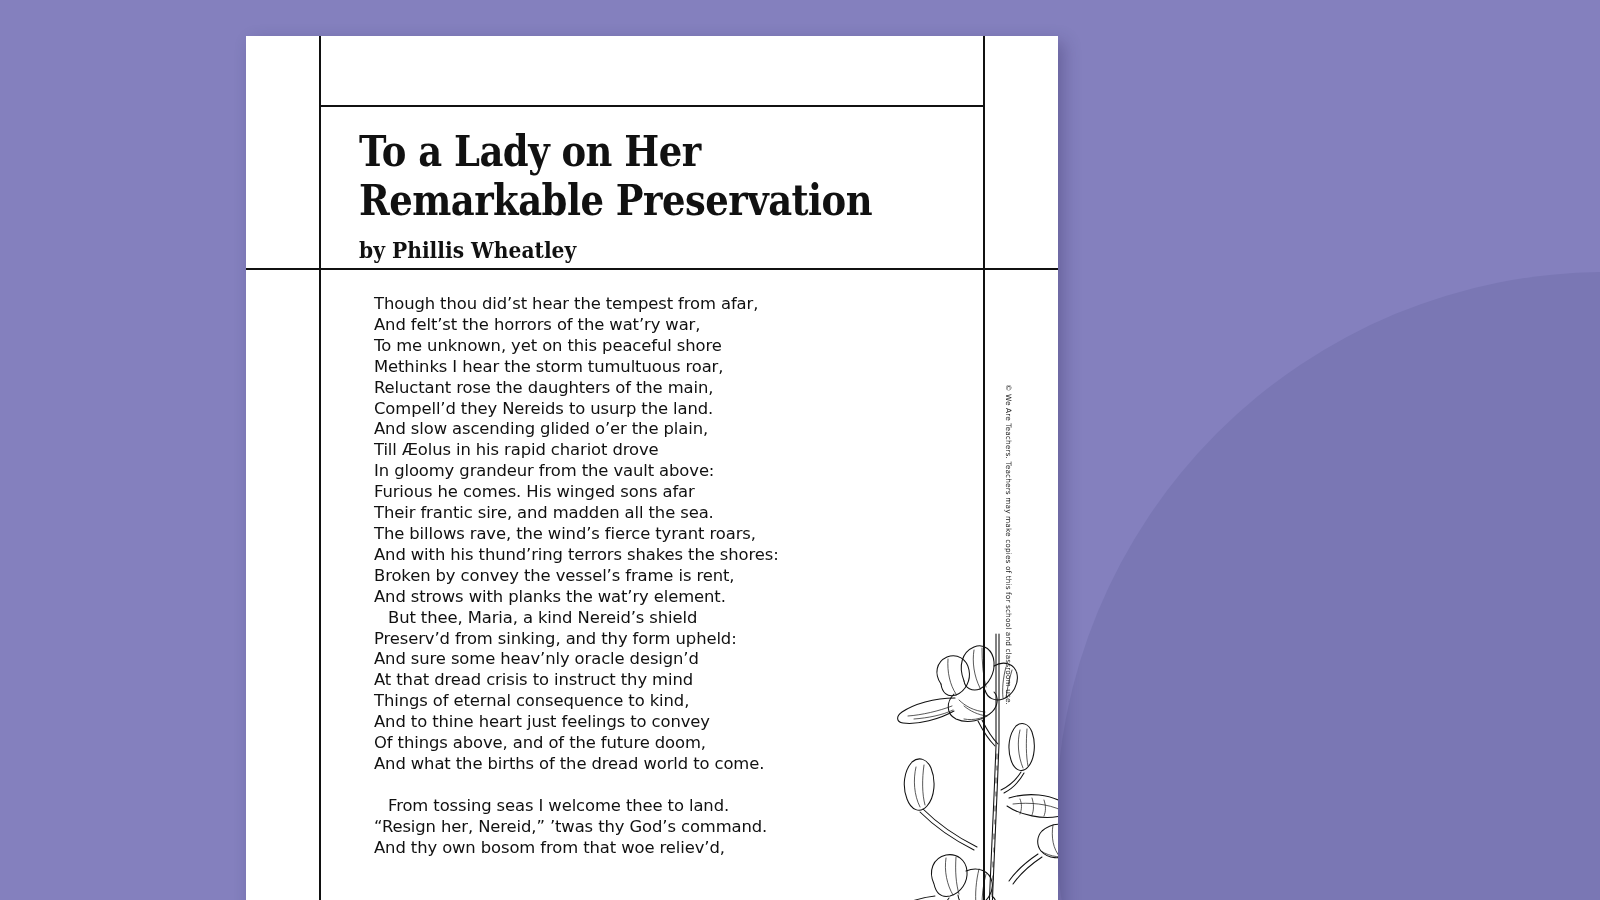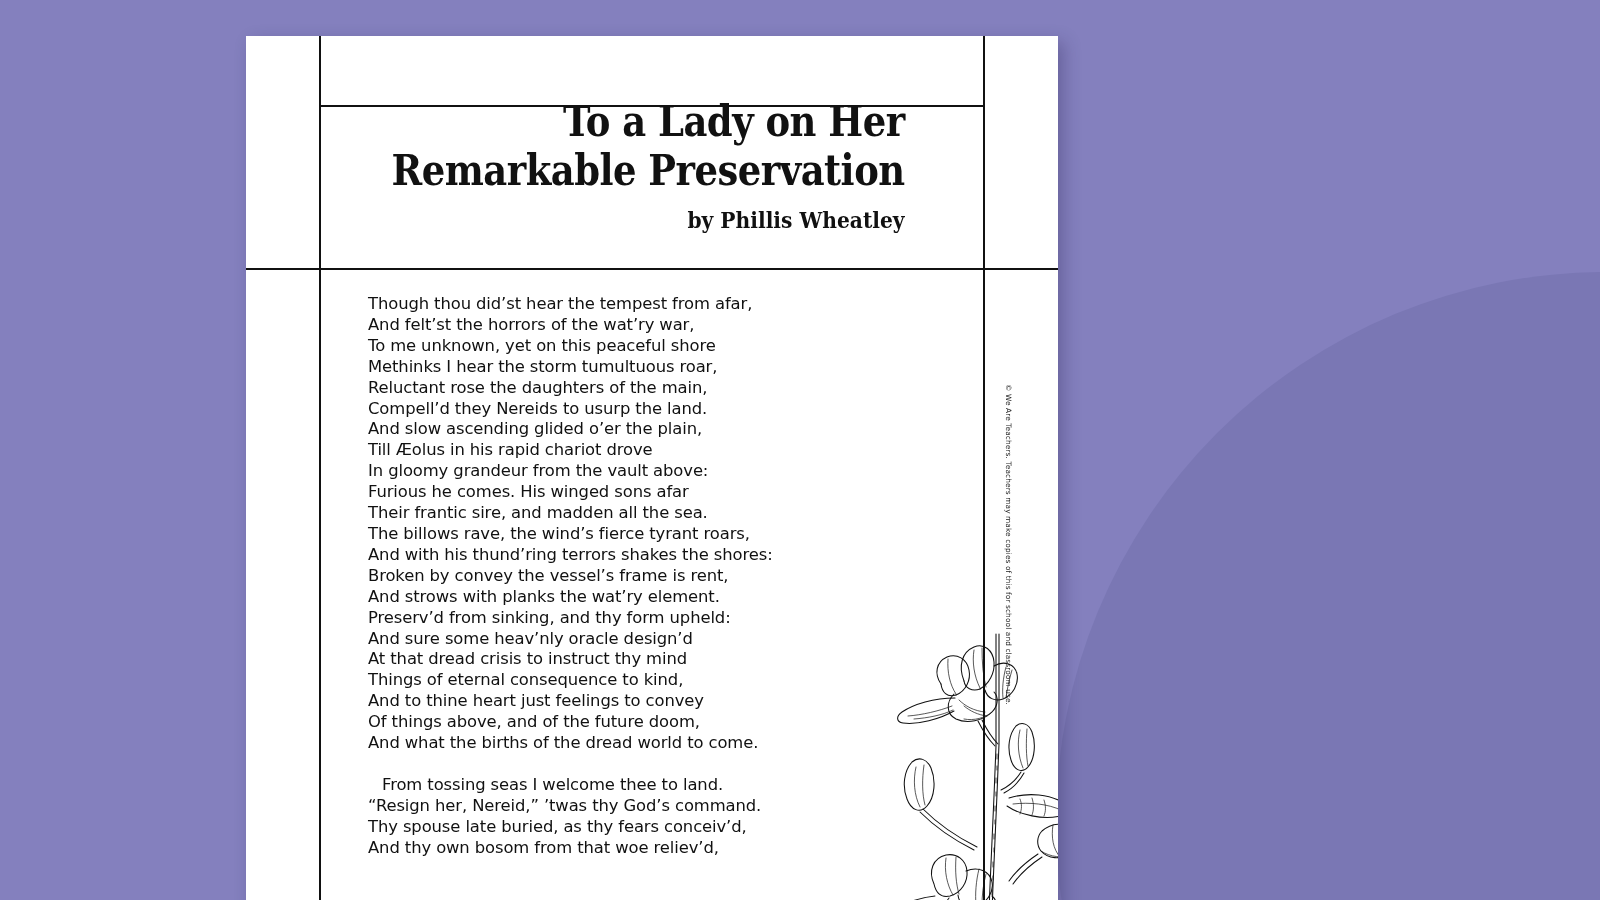--- a/index.html
+++ b/index.html
@@ -74,23 +74,22 @@
     left: 0;
     right: 0;
     top: 232px;
     height: 2px;
     background: #111111;
   }
 
   .title-inner {
     position: absolute;
     left: 113px;
-    top: 62px;
+    top: 92px;
     width: 620px;
-    text-align: right;
   }
   .poem-title {
     font-family: "DejaVu Serif", "Liberation Serif", serif;
     font-weight: bold;
     font-size: 42px;
     line-height: 1.16;
     letter-spacing: -0.6px;
     color: #111111;
     margin: 0;
     transform: scaleX(0.88);
@@ -113,21 +112,21 @@
     position: absolute;
     left: 114px;
     top: 258px;
     width: 580px;
     font-family: "DejaVu Sans", "Liberation Sans", sans-serif;
     font-size: 16.4px;
     line-height: 20.9px;
     color: #111111;
     letter-spacing: -0.1px;
   }
-  .stanza { margin: 0 0 0 8px; }
+  .stanza { margin: 0 0 0 14px; }
   .stanza + .stanza { margin-top: 20.9px; }
   .line { white-space: pre; }
   .line.indent { padding-left: 14px; }
 
   
   .credit {
     position: absolute;
     left: 767px;
     top: 348px;
     font-family: "DejaVu Sans", "Liberation Sans", sans-serif;
@@ -181,32 +180,32 @@
           <div class="line">Compell’d they Nereids to usurp the land.</div>
           <div class="line">And slow ascending glided o’er the plain,</div>
           <div class="line">Till Æolus in his rapid chariot drove</div>
           <div class="line">In gloomy grandeur from the vault above:</div>
           <div class="line">Furious he comes. His winged sons afar</div>
           <div class="line">Their frantic sire, and madden all the sea.</div>
           <div class="line">The billows rave, the wind’s fierce tyrant roars,</div>
           <div class="line">And with his thund’ring terrors shakes the shores:</div>
           <div class="line">Broken by convey the vessel’s frame is rent,</div>
           <div class="line">And strows with planks the wat’ry element.</div>
+          <div class="line indent">But thee, Maria, a kind Nereid’s shield</div>
           <div class="line">Preserv’d from sinking, and thy form upheld:</div>
           <div class="line">And sure some heav’nly oracle design’d</div>
           <div class="line">At that dread crisis to instruct thy mind</div>
           <div class="line">Things of eternal consequence to kind,</div>
           <div class="line">And to thine heart just feelings to convey</div>
           <div class="line">Of things above, and of the future doom,</div>
           <div class="line">And what the births of the dread world to come.</div>
         </div>
         <div class="stanza">
           <div class="line indent">From tossing seas I welcome thee to land.</div>
           <div class="line">“Resign her, Nereid,” ’twas thy God’s command.</div>
-          <div class="line">Thy spouse late buried, as thy fears conceiv’d,</div>
           <div class="line">And thy own bosom from that woe reliev’d,</div>
         </div>
       </div>
 
     <div class="credit">© We Are Teachers. Teachers may make copies of this for school and classroom use.</div>
 
     <div class="magnolia">
       <svg viewBox="0 0 230 320" xmlns="http://www.w3.org/2000/svg" fill="none" stroke="#111111" stroke-width="1.05" stroke-linecap="round" stroke-linejoin="round">
 
         <path d="M150 8 L150 120 L148 170 L146 215 L144 260 L142 310"></path>

